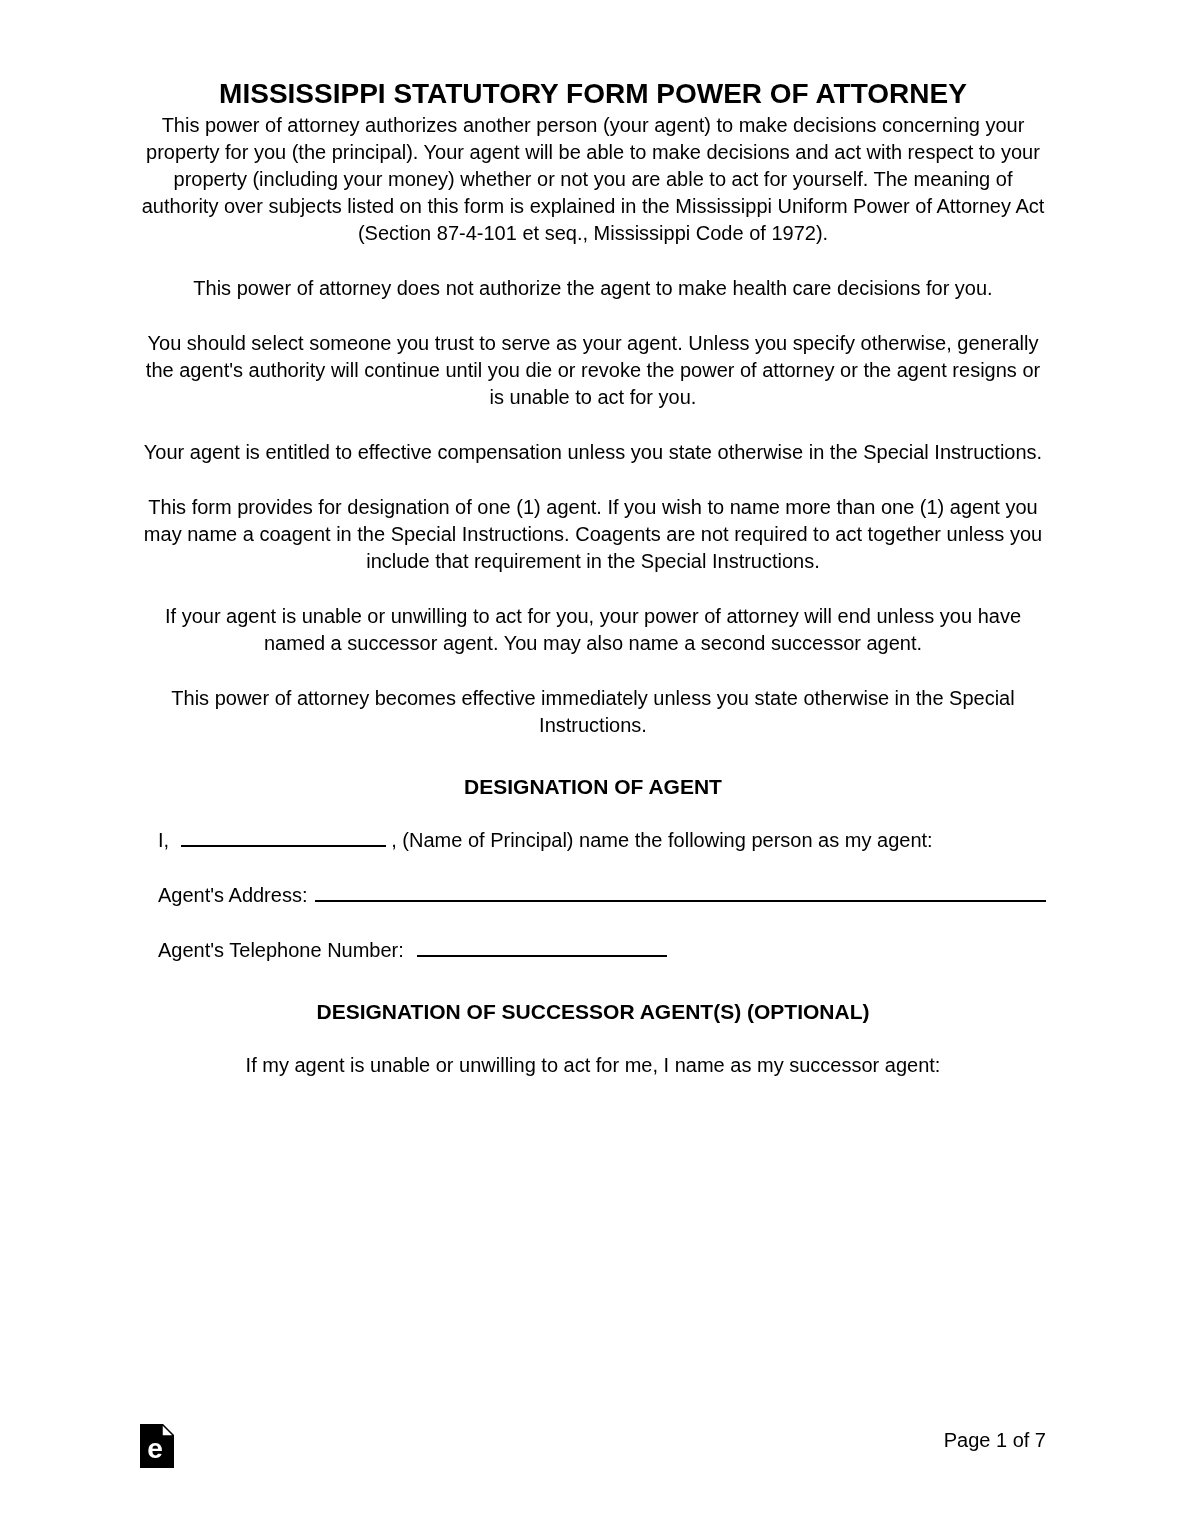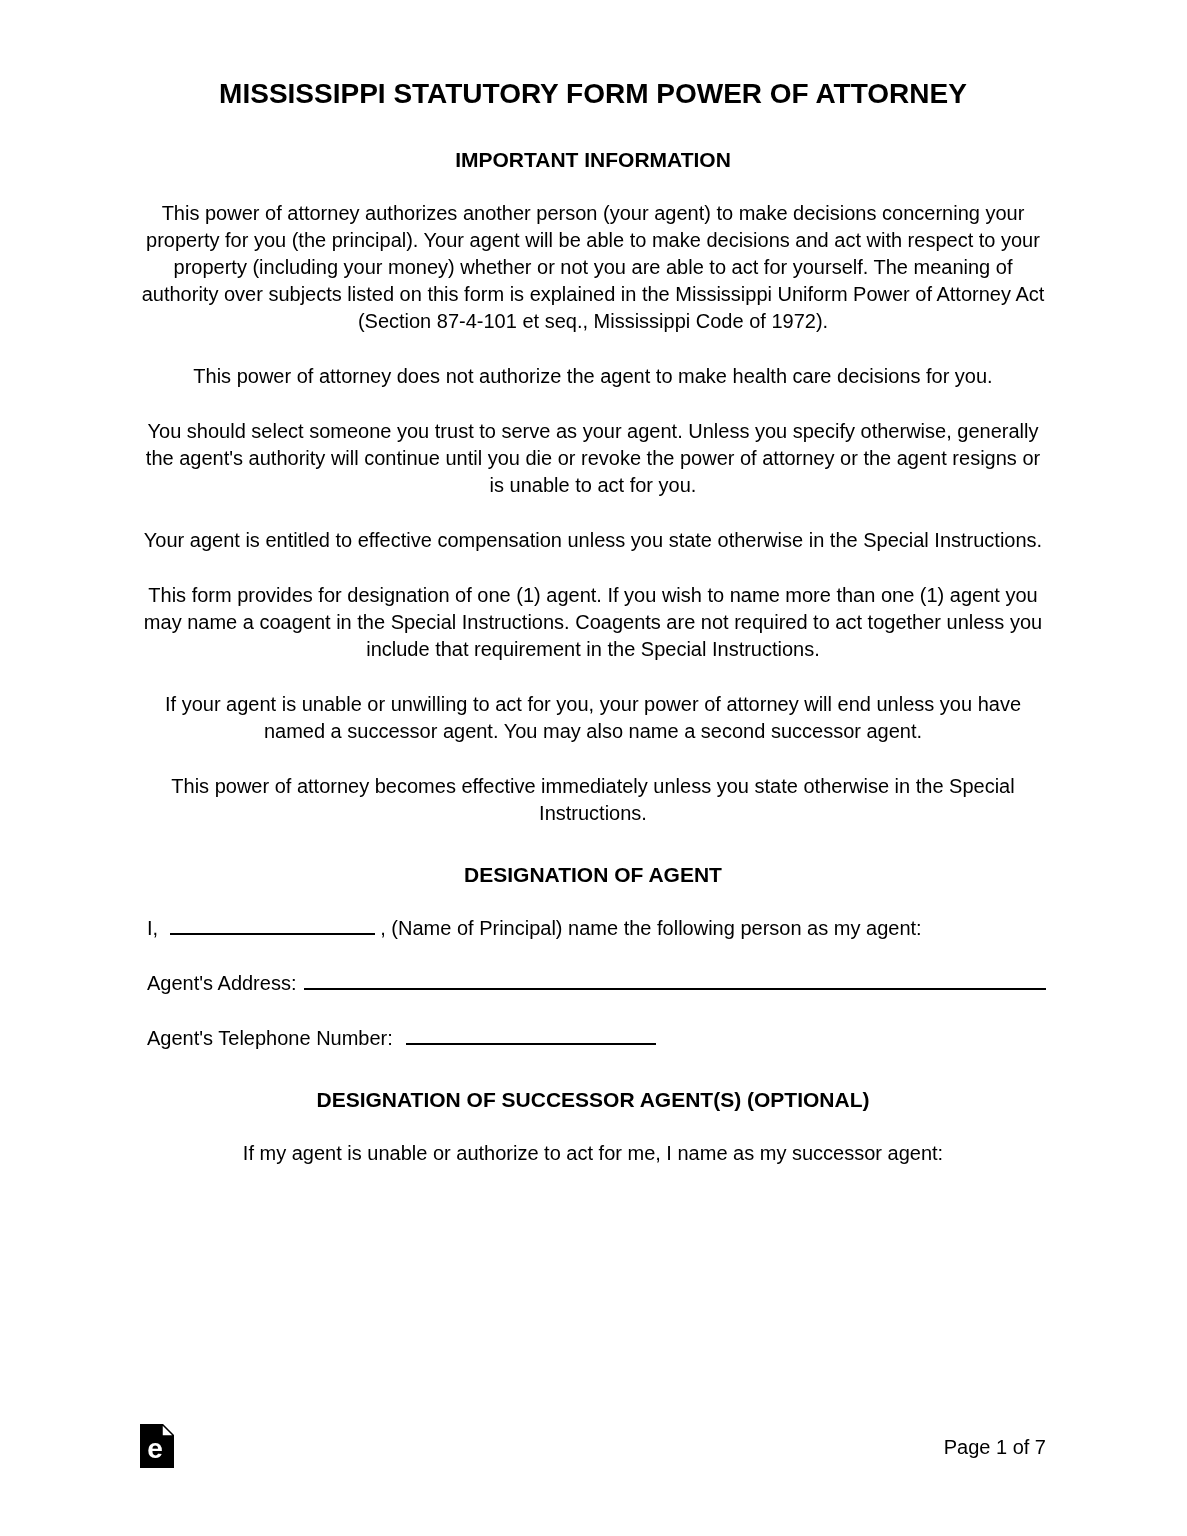--- a/index.html
+++ b/index.html
@@ -42,21 +42,21 @@
     line-height: 27px;
     margin: 0 0 28px 0;
     text-align: center;
   }
   .para.bold {
     font-weight: bold;
   }
   .form-line {
     font-size: 20px;
     line-height: 27px;
-    margin: 0 0 28px 7px;
+    margin: 0 0 28px 18px;
     white-space: nowrap;
   }
   .form-line.flexline {
     display: flex;
     align-items: baseline;
   }
   .blank {
     display: inline-block;
     border-bottom: 2px solid #000;
     height: 18px;
@@ -76,31 +76,30 @@
     justify-content: space-between;
     align-items: flex-start;
   }
   .logo {
     width: 34px;
     height: 44px;
   }
   .page-number {
     font-size: 20px;
     line-height: 27px;
-    margin-top: 10px;
+    margin-top: 3px;
   }
 </style>
 </head>
 <body>
 
 <div class="page">
 
   <div class="doc-title">MISSISSIPPI STATUTORY FORM POWER OF ATTORNEY</div>
 
-  <div class="section-heading">IMPORTANT INFORMATION</div>
 
   <p class="para">This power of attorney authorizes another person (your agent) to make decisions concerning your property for you (the principal).  Your agent will be able to make decisions and act with respect to your property (including your money) whether or not you are able to act for yourself.  The meaning of authority over subjects listed on this form is explained in the Mississippi Uniform Power of Attorney Act (Section 87-4-101 et seq., Mississippi Code of 1972).</p>
   <p class="para">This power of attorney does not authorize the agent to make health care decisions for you.</p>
   <p class="para">You should select someone you trust to serve as your agent.  Unless you specify otherwise, generally the agent's authority will continue until you die or revoke the power of attorney or the agent resigns or is unable to act for you.</p>
   <p class="para">Your agent is entitled to effective compensation unless you state otherwise in the Special Instructions.</p>
   <p class="para">This form provides for designation of one (1) agent.  If you wish to name more than one (1) agent you may name a coagent in the Special Instructions.  Coagents are not required to act together unless you include that requirement in the Special Instructions.</p>
   <p class="para">If your agent is unable or unwilling to act for you, your power of attorney will end unless you have named a successor agent.  You may also name a second successor agent.</p>
   <p class="para">This power of attorney becomes effective immediately unless you state otherwise in the Special Instructions.</p>
 
   <div class="section-heading">DESIGNATION OF AGENT</div>
@@ -117,21 +116,21 @@
     <span class="blank grow"></span>
   </div>
 
   <div class="form-line">
     <span>Agent's Telephone Number:</span>
     <span class="blank w250"></span>
   </div>
 
   <div class="section-heading">DESIGNATION OF SUCCESSOR AGENT(S) (OPTIONAL)</div>
 
-  <p class="para">If my agent is unable or authorize to act for me, I name as my successor agent:</p>
+  <p class="para">If my agent is unable or unwilling to act for me, I name as my successor agent:</p>
 
 
 </div>
 
 <div class="footer">
   <svg class="logo" viewBox="0 0 34 44">
     <path d="M0 0 H22 L34 12 V44 H0 Z" fill="#000000"></path>
     <path d="M22 0 V12 H34 Z" fill="#ffffff" stroke="#000000" stroke-width="1.5"></path>
     <text x="15" y="34" text-anchor="middle" font-family="Liberation Sans, sans-serif" font-size="28" font-weight="bold" fill="#ffffff">e</text>
   </svg>

